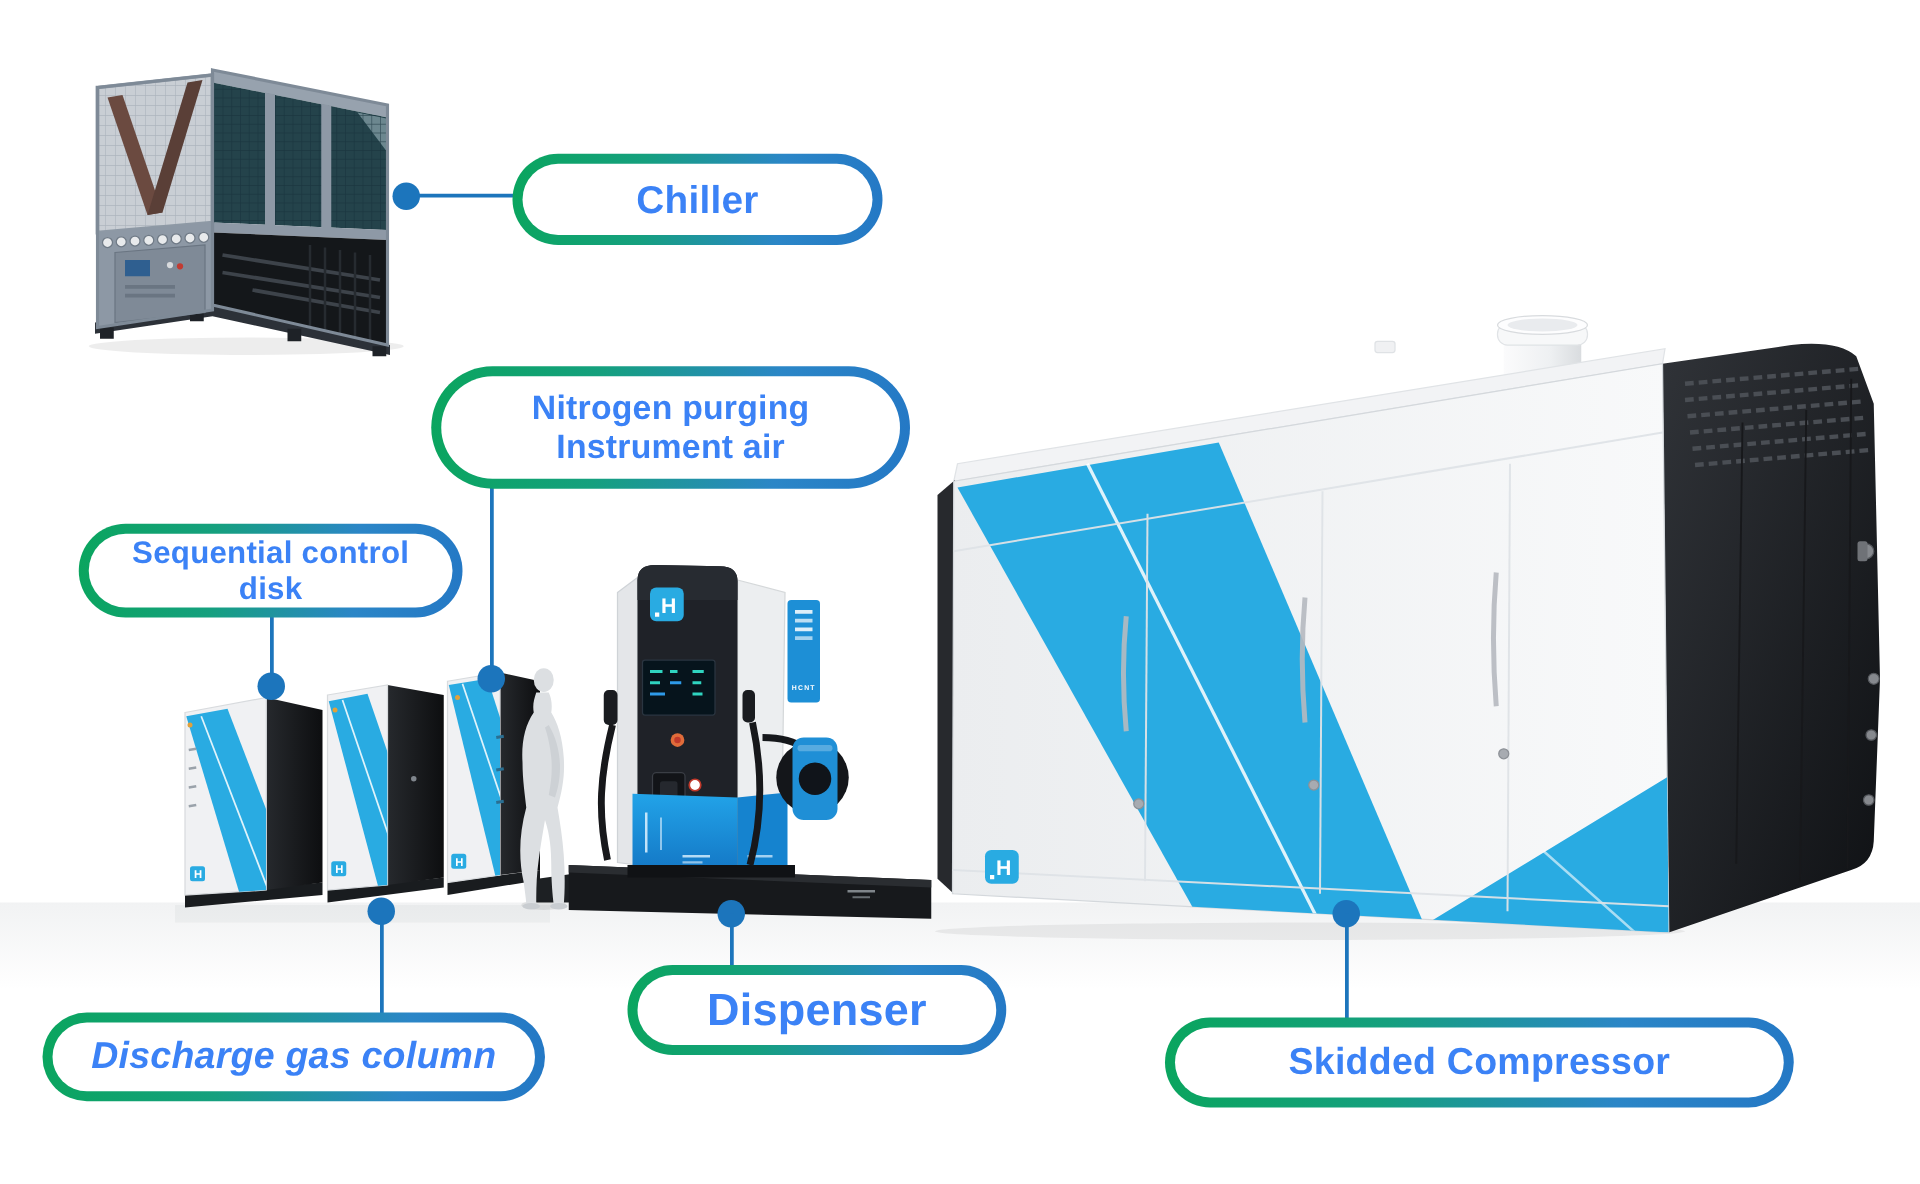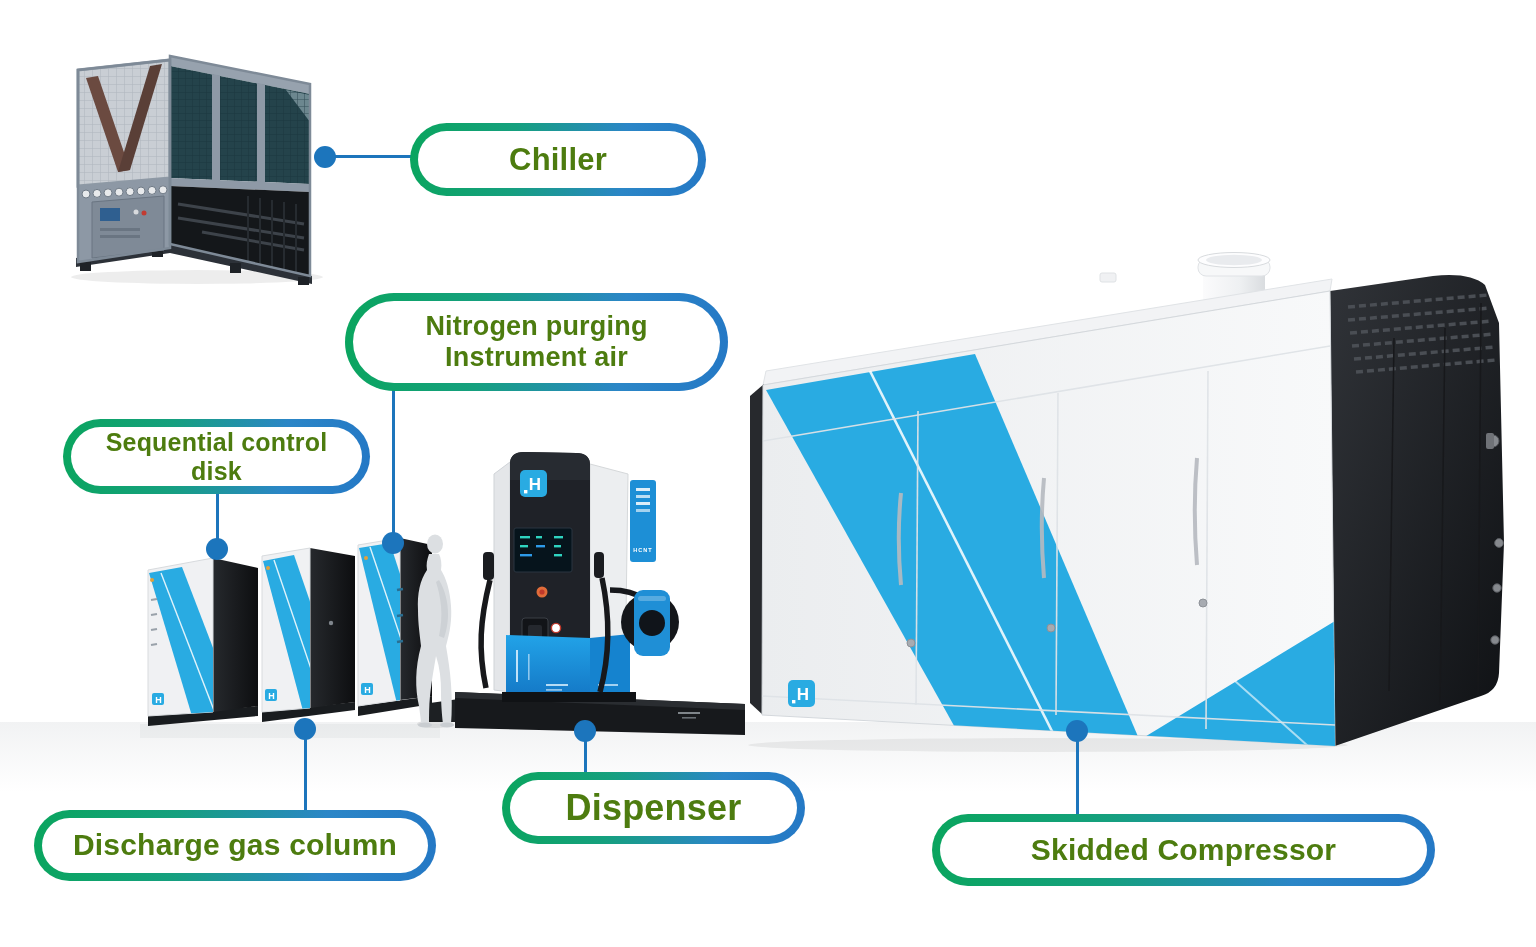--- a/index.html
+++ b/index.html
@@ -7,27 +7,27 @@
     position:relative;width:1536px;height:947px;background:#ffffff;overflow:hidden;
     font-family:"Liberation Sans", sans-serif;
   }
   
   .pill{
     position:absolute;border-radius:60px;padding:8px;box-sizing:border-box;display:flex;
     background:linear-gradient(95deg,#0aa55e 0%,#15a07e 35%,#2b86c7 72%,#2478c5 100%);
   }
   .pill-inner{
     flex:1;background:#ffffff;border-radius:52px;display:flex;flex-direction:column;
-    align-items:center;justify-content:center;color:#4d7c0f;font-weight:bold;
+    align-items:center;justify-content:center;color:#3b82f6;font-weight:bold;
     line-height:1.16;text-align:center;letter-spacing:.2px;
   }
   #pill-chiller   {left:410px;top:123px;width:296px;height:73px;font-size:31px;}
   #pill-nitrogen  {left:345px;top:293px;width:383px;height:98px;font-size:27px;}
   #pill-sequential{left:63px; top:419px;width:307px;height:75px;font-size:25px;}
-  #pill-discharge {left:34px; top:810px;width:402px;height:71px;font-size:30px;}
+  #pill-discharge {left:34px; top:810px;width:402px;height:71px;font-size:30px;font-style:italic;}
   #pill-dispenser {left:502px;top:772px;width:303px;height:72px;font-size:36px;}
   #pill-skidded   {left:932px;top:814px;width:503px;height:72px;font-size:30px;justify-content:flex-end;}
   
   .cline{position:absolute;background:#1c75bc;}
   .cdot{position:absolute;width:22px;height:22px;border-radius:50%;background:#1c75bc;}
   #line-chiller   {left:325px;top:155px;width:88px;height:3px;}
   #dot-chiller    {left:314px;top:146px;}
   #line-nitrogen  {left:392px;top:390px;width:3px;height:153px;}
   #dot-nitrogen   {left:382px;top:532px;}
   #line-sequential{left:216px;top:493px;width:3px;height:56px;}

